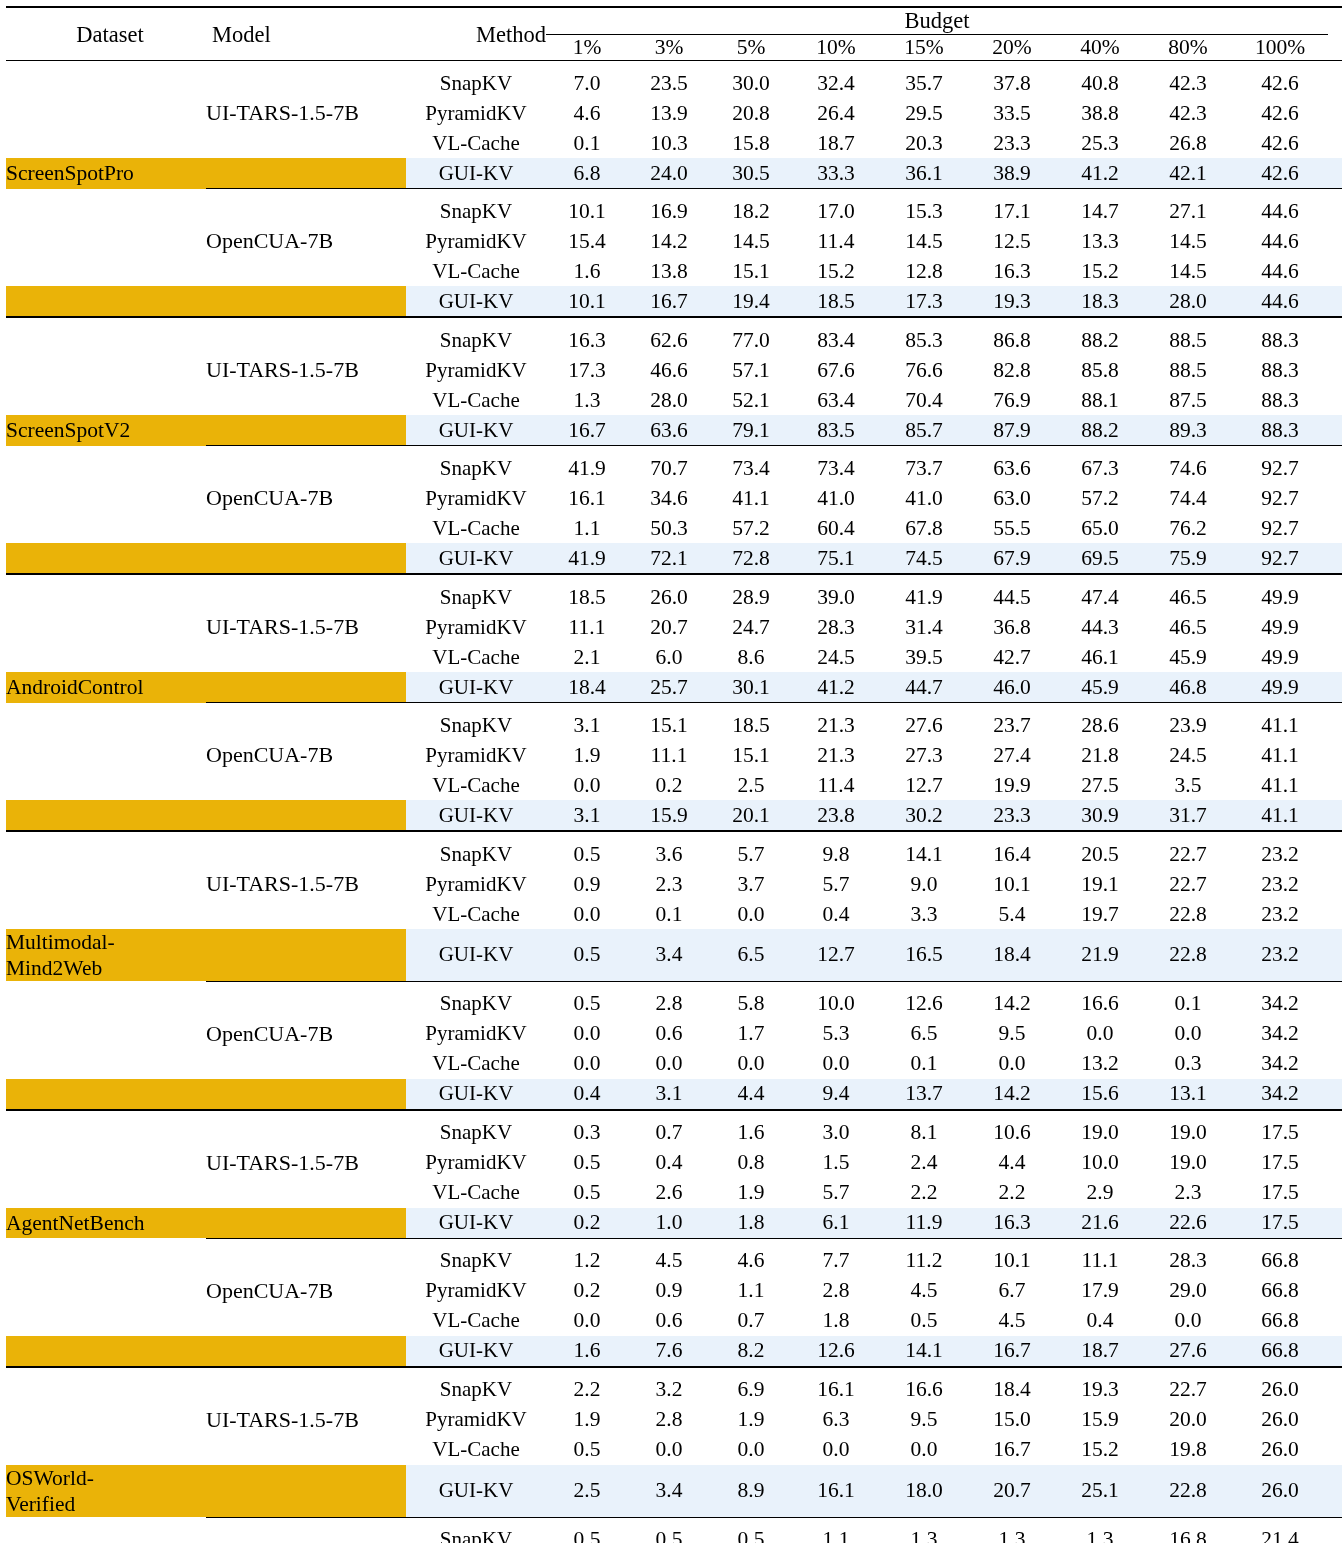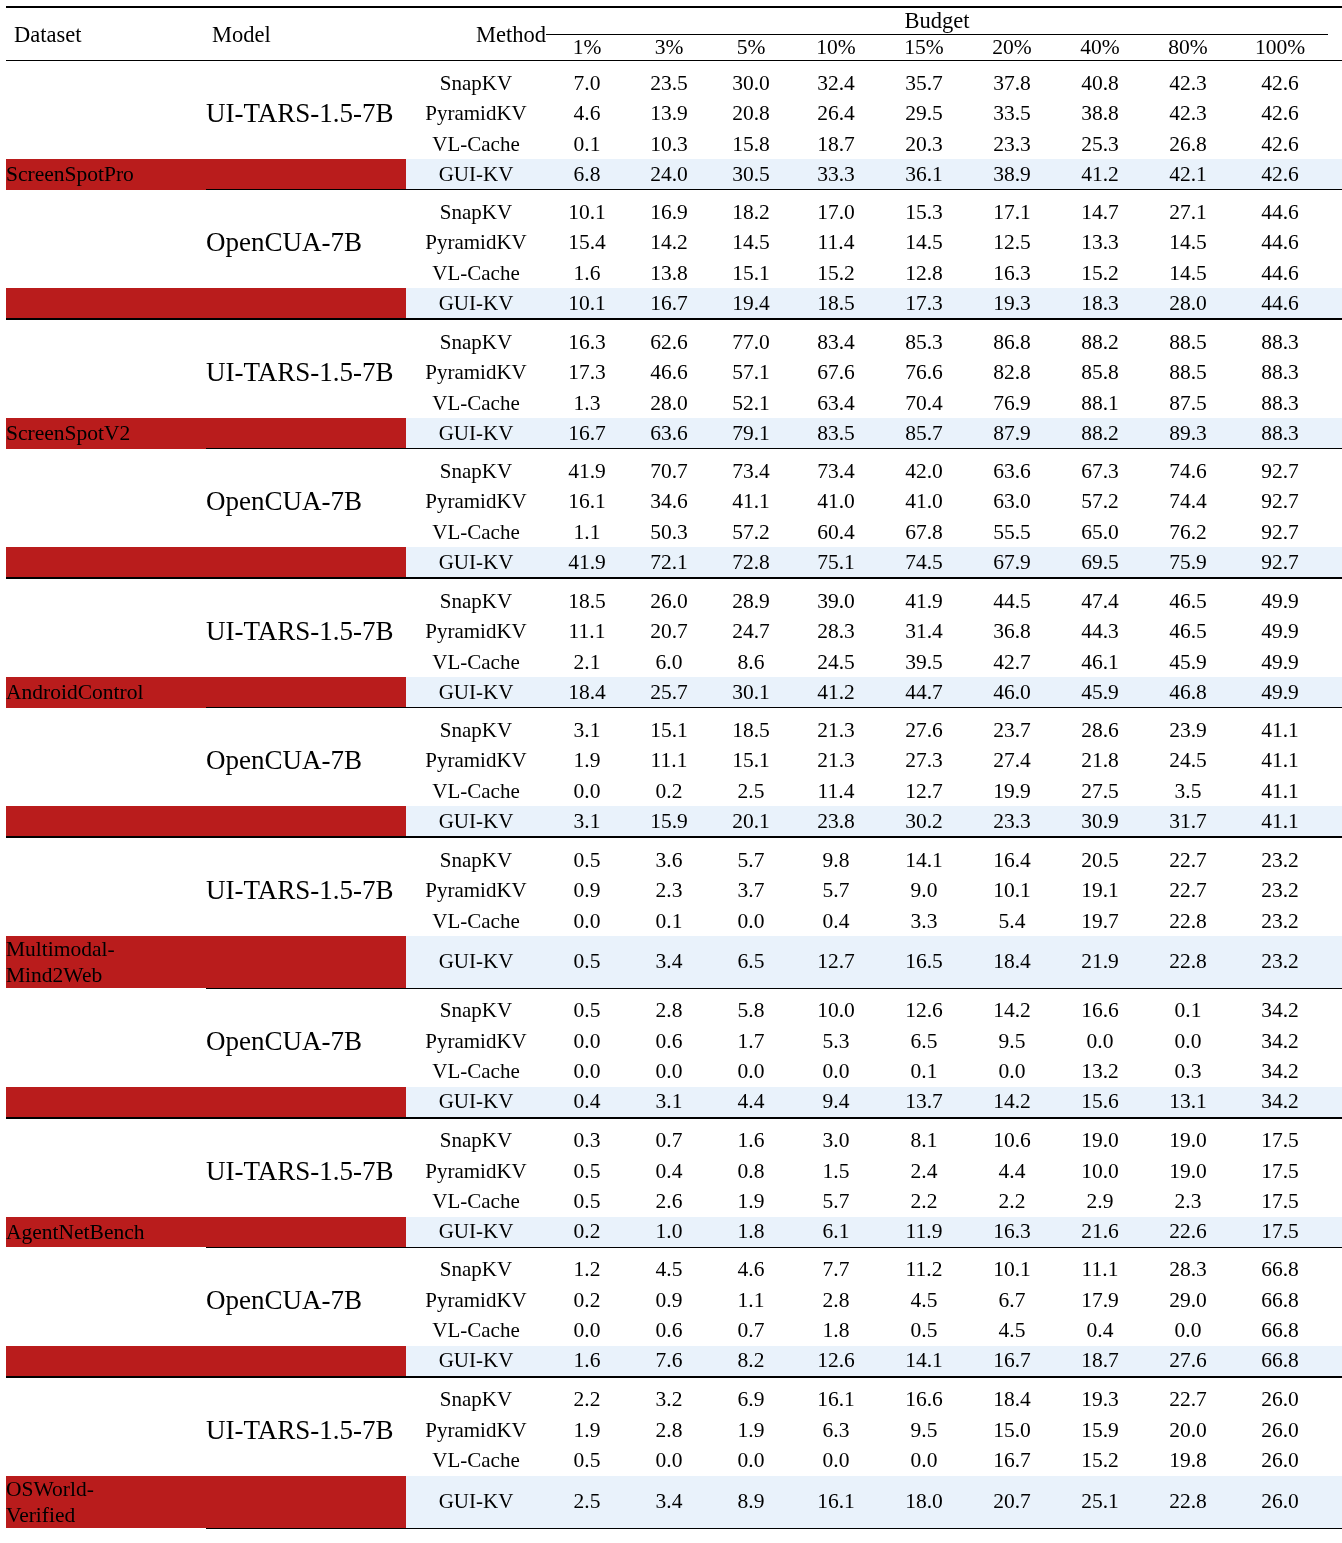--- a/index.html
+++ b/index.html
@@ -66,39 +66,39 @@
   
   td.dataset{
     text-align:left;
     padding-left:8px;
     font-size:21.5px;
     line-height:1.22;
   }
   td.model{
     text-align:left;
     padding-left:6px;
-    font-size:27px;
+    font-size:22px;
   }
   td.method{
     text-align:center;
     padding-left:4px;
     font-size:21px;
   }
   td.num{
     text-align:center;
     font-size:21.5px;
   }
   td.delta{
     text-align:center;
     font-size:21.5px;
   }
   tr.datarow td{height:30px;}
   tr.datarow.first-in-block td{padding-top:7px;}
   tr.guikv td{background:#e9f2fb;}
-  tr.guikv td.dataset, tr.guikv td.model{background:#b91c1c;}
+  tr.guikv td.dataset, tr.guikv td.model{background:#eab308;}
   .b{font-weight:bold;}
 </style>
 </head>
 <body>
 
 <div id="table-wrap">
   <table class="results">
     <colgroup>
       <col style="width:200px">
       <col style="width:200px">
@@ -112,21 +112,21 @@
       <col style="width:88px">
       <col style="width:88px">
       <col style="width:96px">
       <col style="width:78px">
     </colgroup>
     <thead>
       <tr class="rule-top">
           <td colspan="13"></td>
         </tr>
       <tr class="hdr-main">
-        <th class="spanlabel" rowspan="3" style="text-align:left;padding-left:8px;">Dataset</th>
+        <th class="spanlabel" rowspan="3" style="text-align:center;padding-left:8px;">Dataset</th>
         <th class="spanlabel" rowspan="3" style="text-align:left;padding-left:6px;">Model</th>
         <th class="spanlabel" rowspan="3" style="text-align:right;padding-left:4px;">Method</th>
         <th class="budget-cell" colspan="9">Budget</th>
         <th class="delta-head" rowspan="3">Δ</th>
       </tr>
       <tr class="budget-underline">
         <td class="bline" colspan="9"></td>
       </tr>
       <tr class="hdr-sub" id="budget-sub-row">
           <th>1%</th>
@@ -336,21 +336,21 @@
           <td class="rline" colspan="12"></td>
         </tr>
         <tr class="datarow first-in-block">
           <td class="dataset"></td>
           <td class="model"></td>
           <td class="method">SnapKV</td>
           <td class="num b">41.9</td>
           <td class="num">70.7</td>
           <td class="num b">73.4</td>
           <td class="num">73.4</td>
-          <td class="num">42.0</td>
+          <td class="num">73.7</td>
           <td class="num">63.6</td>
           <td class="num">67.3</td>
           <td class="num">74.6</td>
           <td class="num">92.7</td>
           <td class="delta"></td>
         </tr>
         <tr class="datarow">
           <td class="dataset"></td>
           <td class="model">OpenCUA-7B</td>
           <td class="method">PyramidKV</td>

